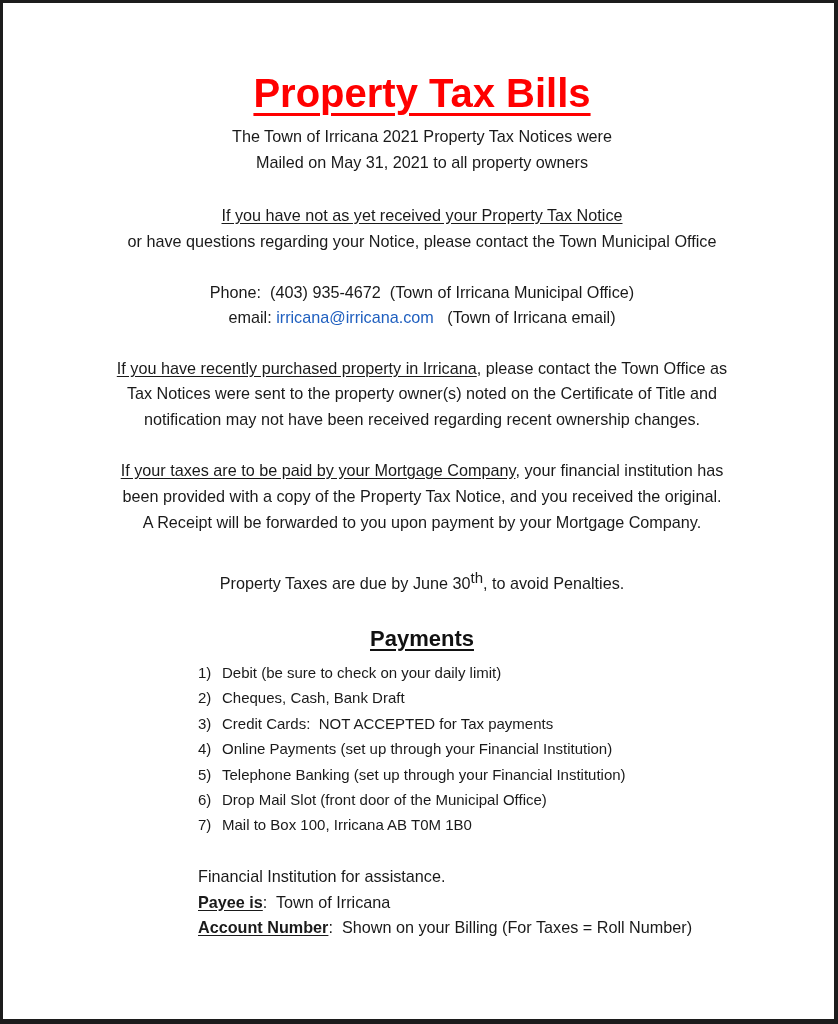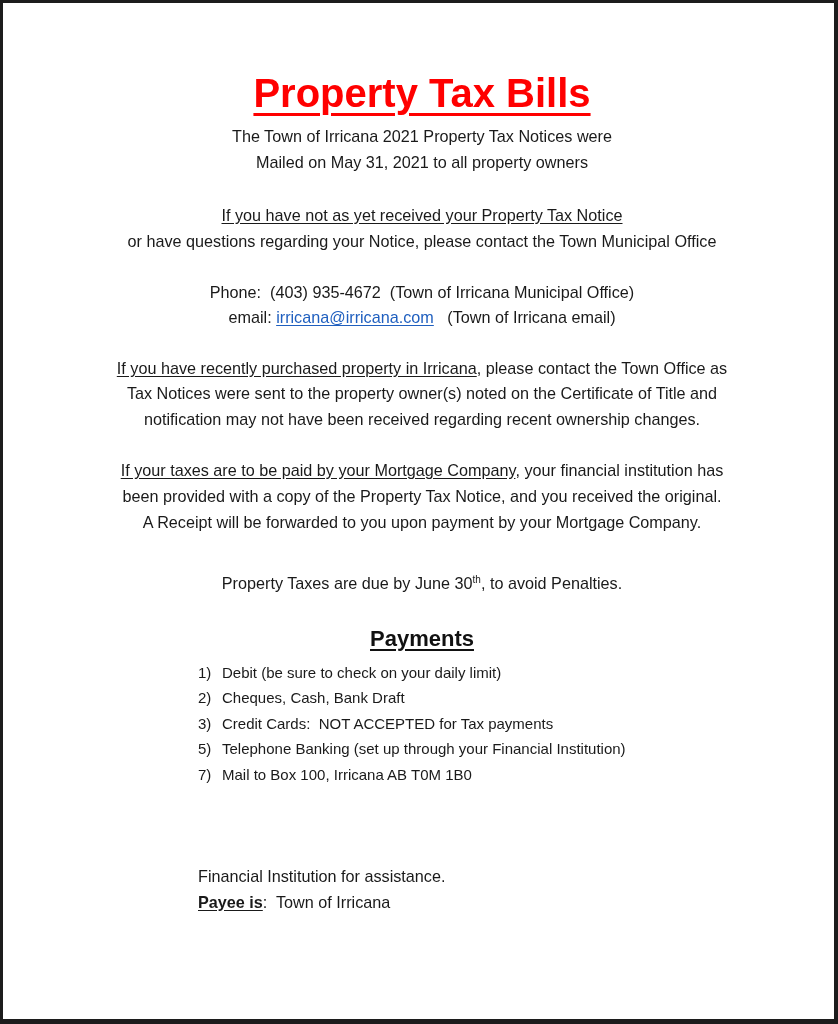--- a/index.html
+++ b/index.html
@@ -13,22 +13,22 @@
     border-bottom: 5px solid #1c1c1c;
     background: #ffffff;
   }
   .line { position: absolute; left: 0; width: 838px; text-align: center; font-size: 16.2px; line-height: 20px; white-space: nowrap; }
   .title {
     position: absolute; left: 0; width: 838px; text-align: center; top: 66px;
     font-size: 40px; line-height: 48px; font-weight: bold; color: #ff0000;
   }
   .title span { text-decoration: underline; text-decoration-thickness: 3px; text-underline-offset: 6px; text-align: center; }
   .u { text-decoration: underline; text-underline-offset: 2px; }
-  .link { color: #1f5fbf; text-decoration: underline; text-underline-offset: 2px; }
-  sup { font-size: 10px; line-height: 0; vertical-align: 6px; }
+  .link { color: #1f5fbf; text-underline-offset: 2px; }
+  sup { font-size: 15px; line-height: 0; vertical-align: 6px; }
   .payments-heading { position: absolute; left: 0; width: 838px; text-align: center; top: 622px; font-size: 22px; font-weight: bold; line-height: 28px; color: #111; }
   .payments-heading span { text-decoration: underline; text-underline-offset: 3px; text-decoration-thickness: 2px; margin-top: 26px; }
   .list { position: absolute; left: 195px; top: 657px; margin: 0; padding: 0; list-style: none; }
   .list li { font-size: 15px; line-height: 25.4px; height: 25.4px; white-space: nowrap; }
   .list .num { display: inline-block; width: 24px; }
   .closing { position: absolute; left: 195px; top: 861px; }
   .closing div { font-size: 16.2px; line-height: 25.5px; height: 25.5px; white-space: nowrap; }
   .closing b { text-decoration: underline; text-underline-offset: 2px; }
 </style>
 </head>
@@ -61,22 +61,25 @@
   <div class="line" style="top:509px">A Receipt will be forwarded to you upon payment by your Mortgage Company.</div>
 
   <div class="line" style="top:570px"><span>Property Taxes are due by June 30</span><sup>th</sup><span>, to avoid Penalties.</span></div>
 
   <div class="payments-heading"><span>Payments</span></div>
 
   <ul class="list">
     <li><span class="num">1)</span><span>Debit (be sure to check on your daily limit)</span></li>
     <li><span class="num">2)</span><span>Cheques, Cash, Bank Draft</span></li>
     <li><span class="num">3)</span><span style="white-space:pre">Credit Cards:  NOT ACCEPTED for Tax payments</span></li>
+    <li><span class="num">4)</span><span>Online Payments (set up through your Financial Institution)</span></li>
     <li><span class="num">5)</span><span>Telephone Banking (set up through your Financial Institution)</span></li>
+    <li><span class="num">6)</span><span>Drop Mail Slot (front door of the Municipal Office)</span></li>
     <li><span class="num">7)</span><span>Mail to Box 100, Irricana AB T0M 1B0</span></li>
   </ul>
 
   <div class="closing">
     <div>Financial Institution for assistance.</div>
     <div><b>Payee is</b><span style="white-space:pre">:  Town of Irricana</span></div>
+    <div><b>Account Number</b><span style="white-space:pre">:  Shown on your Billing (For Taxes = Roll Number)</span></div>
   </div>
 
 </div>
 
 </body></html>

